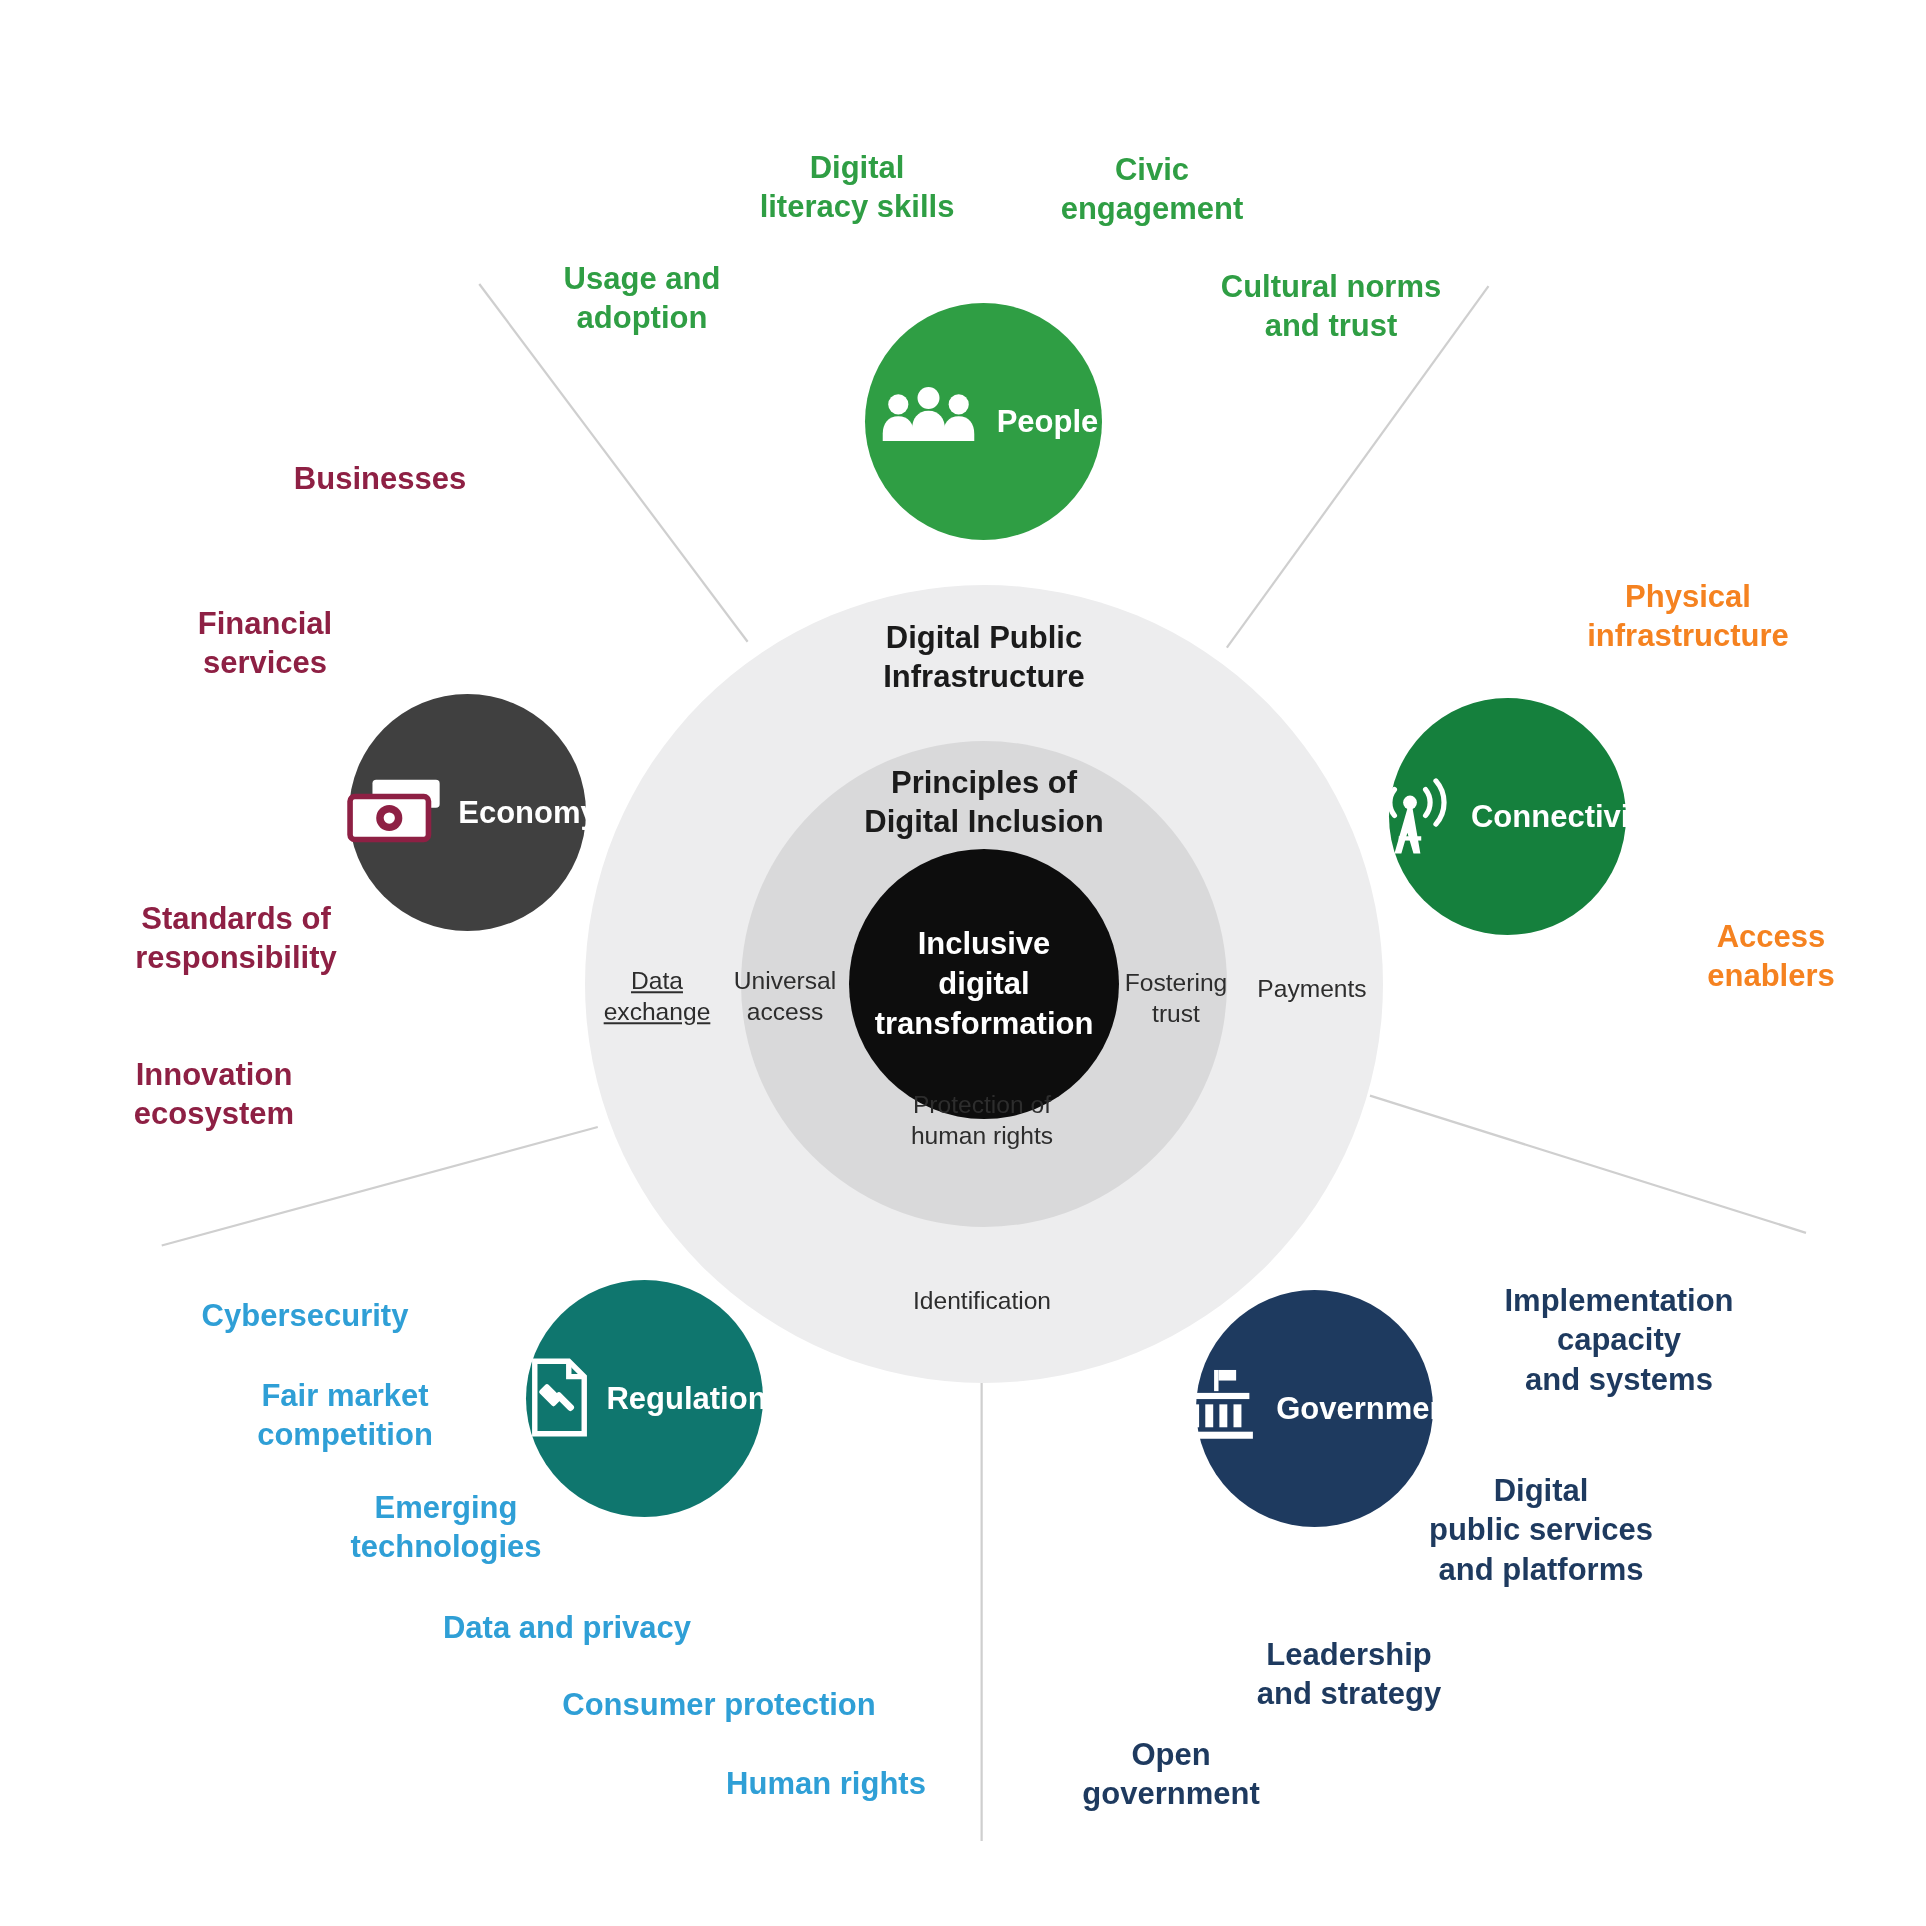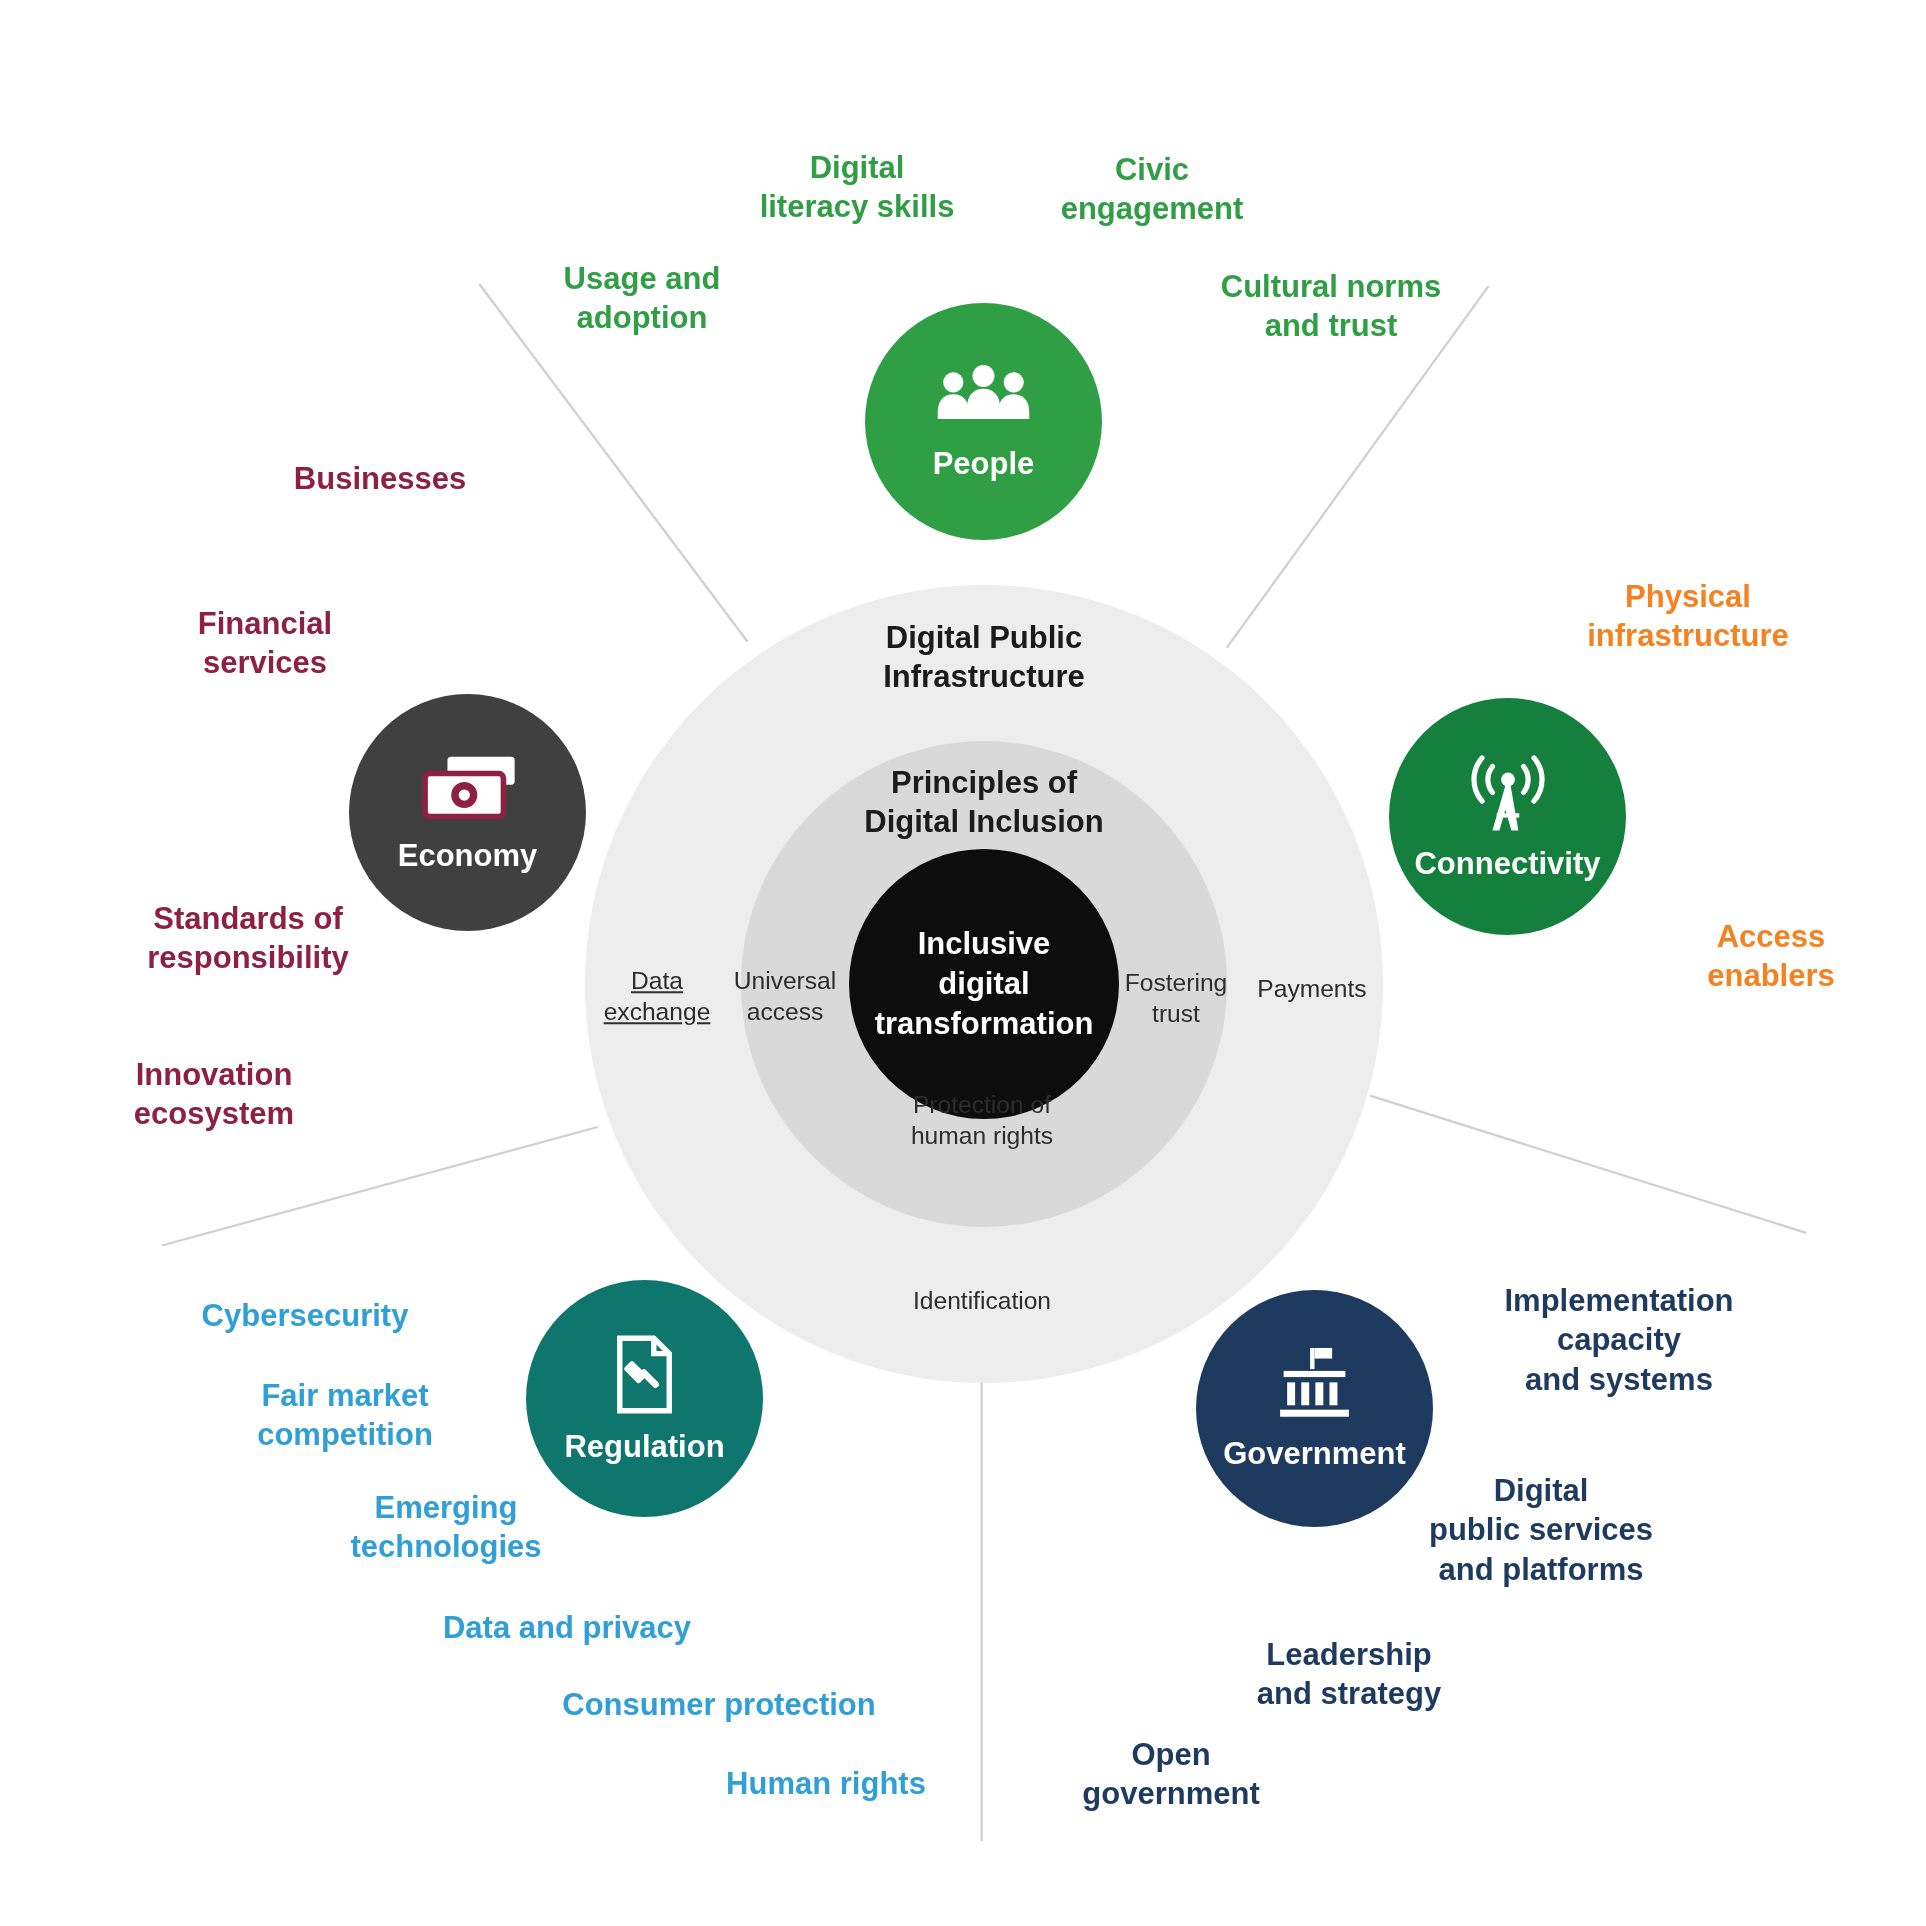--- a/index.html
+++ b/index.html
@@ -18,21 +18,21 @@
   .ring-inner  { left:741px;  top:741px;  width:486px;  height:486px;  background:#d9d9da; }
   .ring-center { left:849px; top:849px; width:270px;  height:270px;  background:#0d0d0d;
                  display:flex; align-items:center; justify-content:center; }
 
   .center-label { color:#ffffff; font-size:31px; font-weight:700; line-height:1.3; text-align:center; }
 
   .ring-title { font-size:31px; font-weight:700; color:#1b1b1b; text-align:center; line-height:1.27; }
   .ring-small { font-size:24.6px; font-weight:400; color:#2d2d2d; text-align:center; line-height:1.25; }
 
   .sector { width:237px; height:237px; border-radius:50%; position:absolute;
-            display:flex; flex-direction:column; align-items:center; justify-content:center; gap:9px; }
+            display:flex; flex-direction:row; align-items:center; justify-content:center; gap:9px; }
   .sector-label { color:#ffffff; font-size:31px; font-weight:700; text-align:center; }
 
   .bg-people       { background:#2f9e44; }
   .bg-economy      { background:#404040; }
   .bg-connectivity { background:#15803d; }
   .bg-regulation   { background:#0f766e; }
   .bg-government   { background:#1e3a5f; }
 
   .sat { font-size:31px; font-weight:700; text-align:center; line-height:1.27; }
   .c-people       { color:#2f9e44; }
@@ -162,21 +162,21 @@
   <div class="sat c-people abs pre" style="left:1152px; top:189px;">Civic
 engagement</div>
   <div class="sat c-people abs pre" style="left:642px;  top:284px;margin-top:14px;">Usage and
 adoption</div>
   <div class="sat c-people abs pre" style="left:1331px; top:306px;">Cultural norms
 and trust</div>
 
   <div class="sat c-economy abs pre" style="left:380px; top:479px;">Businesses</div>
   <div class="sat c-economy abs pre" style="left:265px; top:643px;">Financial
 services</div>
-  <div class="sat c-economy abs pre" style="left:248px; top:938px;">Standards of
+  <div class="sat c-economy abs pre" style="left:236px; top:938px;">Standards of
 responsibility</div>
   <div class="sat c-economy abs pre" style="left:214px; top:1094px;">Innovation
 ecosystem</div>
 
   <div class="sat c-connectivity abs pre" style="left:1688px; top:616px;">Physical
 infrastructure</div>
   <div class="sat c-connectivity abs pre" style="left:1771px; top:956px;">Access
 enablers</div>
 
   <div class="sat c-regulation abs pre" style="left:305px;  top:1316px;">Cybersecurity</div>

